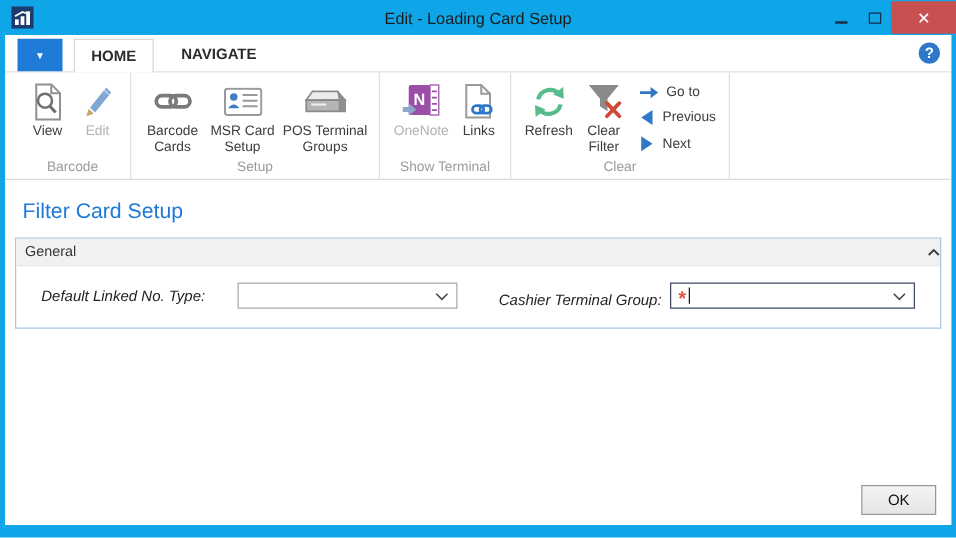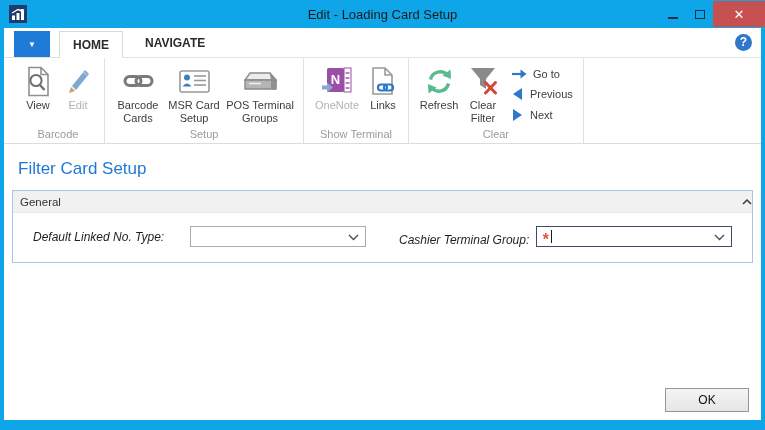--- a/index.html
+++ b/index.html
@@ -47,21 +47,21 @@
   .ft-body { display:flex; padding:13px 20px 15px; }
   .fcol { flex:1; display:flex; align-items:center;font-style:italic; }
   .fcol + .fcol { margin-left:33px;align-items:flex-end; }
   .flabel { font-size:12px; color:#1f1f1f; white-space:nowrap; flex:0 0 auto; }
   .combo { position:relative; height:21px; border:1px solid #ababab; background:#fff; flex:1; margin-left:9px; display:flex; align-items:center; }
   .combo.focused { border:1px solid #3f4a66; }
   .combo .chev { position:absolute; right:6px; top:7px; }
   .req-star { color:#e0563f; font-size:16px; font-weight:bold; margin-left:5px; line-height:8px; padding-top:6px; }
   .caret-line { width:1px; height:13px; background:#1a1a1a; margin-left:3px; }
 
-  .ok-btn { position:absolute; right:12px; bottom:8px; width:84px; height:24px; background:linear-gradient(#f4f4f4,#e6e6e6); border:1px solid #969696; font-size:12px; color:#0f0f0f; display:flex; align-items:center; justify-content:center; font-family:"Liberation Sans", sans-serif; cursor:default;margin-top:36px; }
+  .ok-btn { position:absolute; right:12px; bottom:8px; width:60px; height:24px; background:linear-gradient(#f4f4f4,#e6e6e6); border:1px solid #969696; font-size:12px; color:#0f0f0f; display:flex; align-items:center; justify-content:center; font-family:"Liberation Sans", sans-serif; cursor:default;margin-top:36px; }
 </style>
 </head>
 <body>
 
 <div class="window">
 
   <div class="titlebar">
     <svg class="app-icon" viewBox="0 0 18 18">
       <rect x="0" y="0" width="18" height="18" fill="#1d3c6e"></rect>
       <rect x="3" y="10.5" width="3" height="4.5" fill="#fff"></rect>

